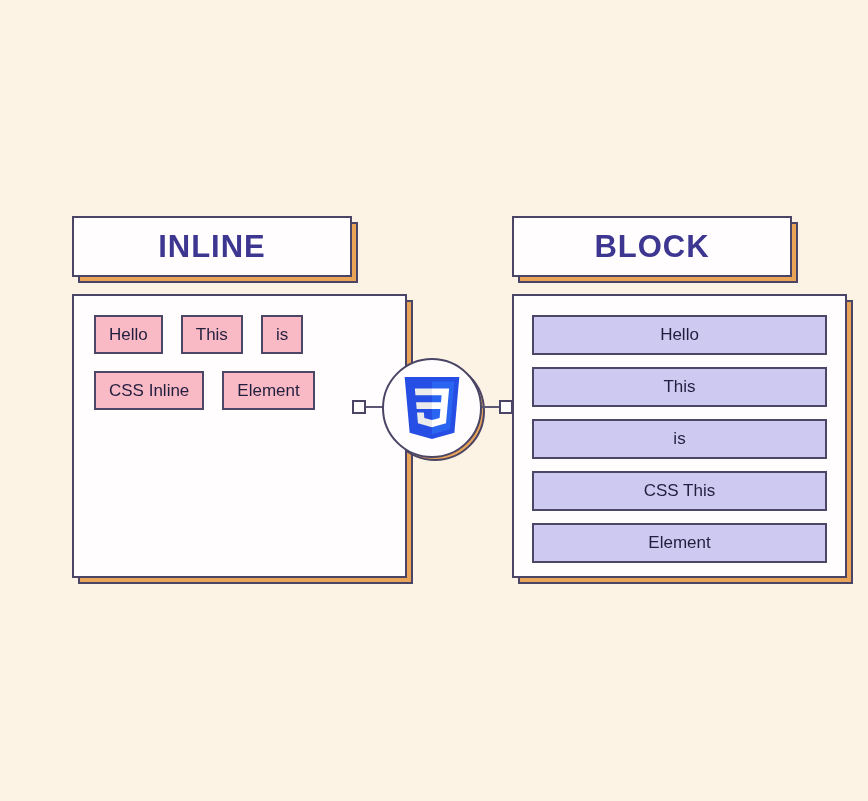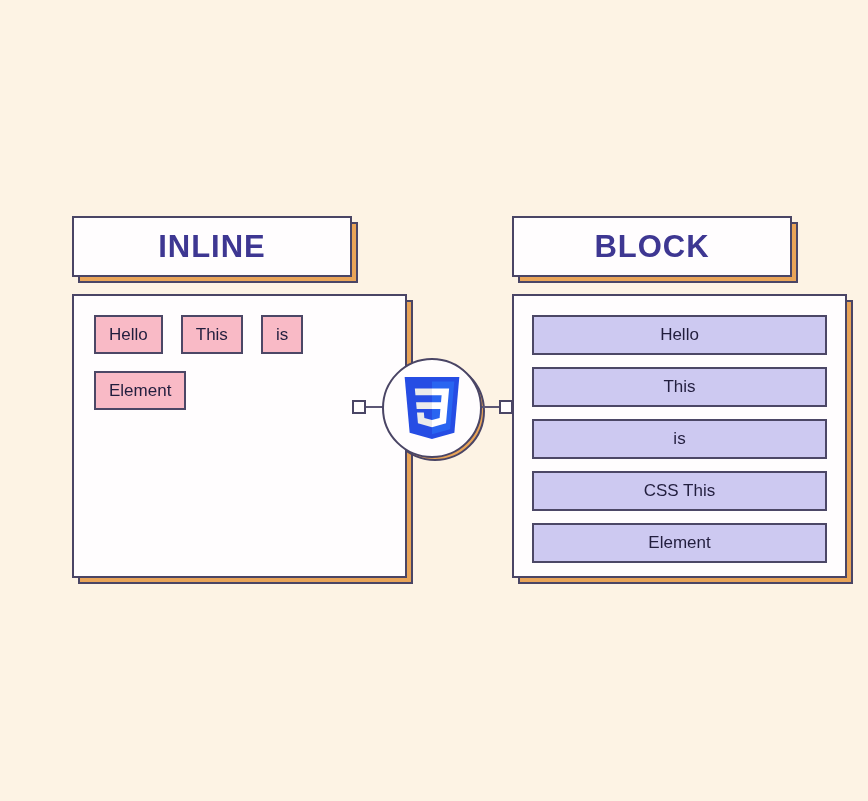--- a/index.html
+++ b/index.html
@@ -98,20 +98,21 @@
     <span class="title">BLOCK</span>
   </section>
 
   <section class="extrude panel panel-left">
     <div class="inline-row">
       <div class="inline-box">Hello</div>
       <div class="inline-box">This</div>
       <div class="inline-box">is</div>
     </div>
     <div class="inline-row">
+      <div class="inline-box">CSS Inline</div>
       <div class="inline-box">Element</div>
     </div>
   </section>
 
   <section class="extrude panel panel-right">
     <div class="block-box">Hello</div>
     <div class="block-box">This</div>
     <div class="block-box">is</div>
     <div class="block-box">CSS This</div>
     <div class="block-box">Element</div>

